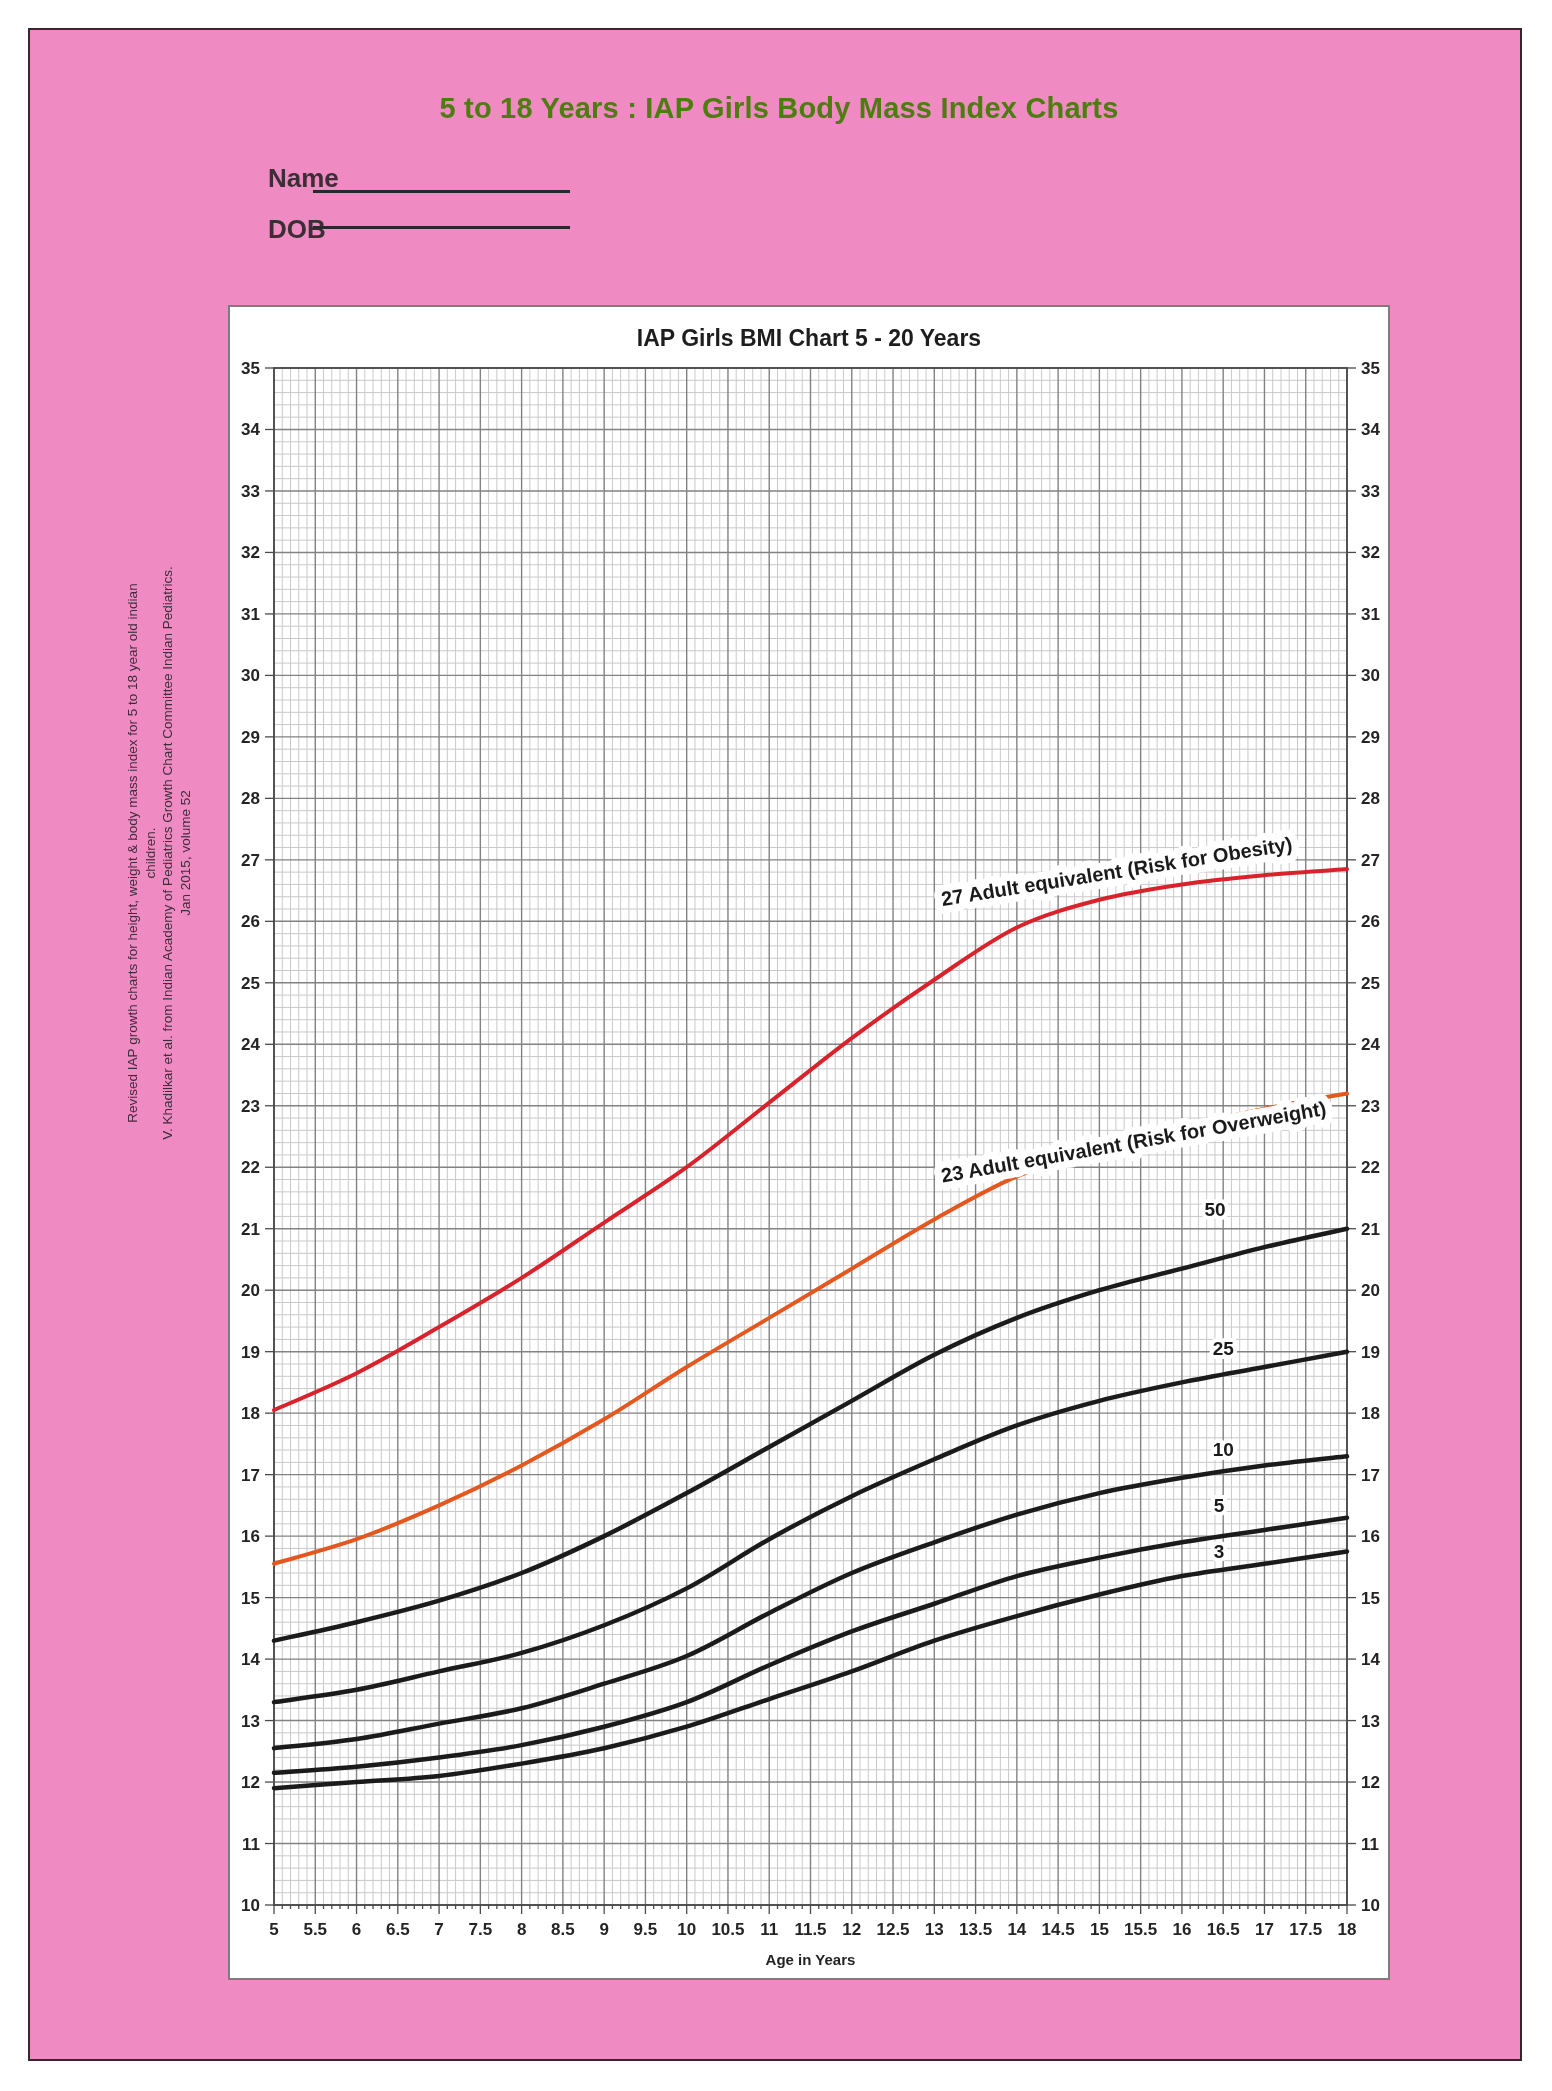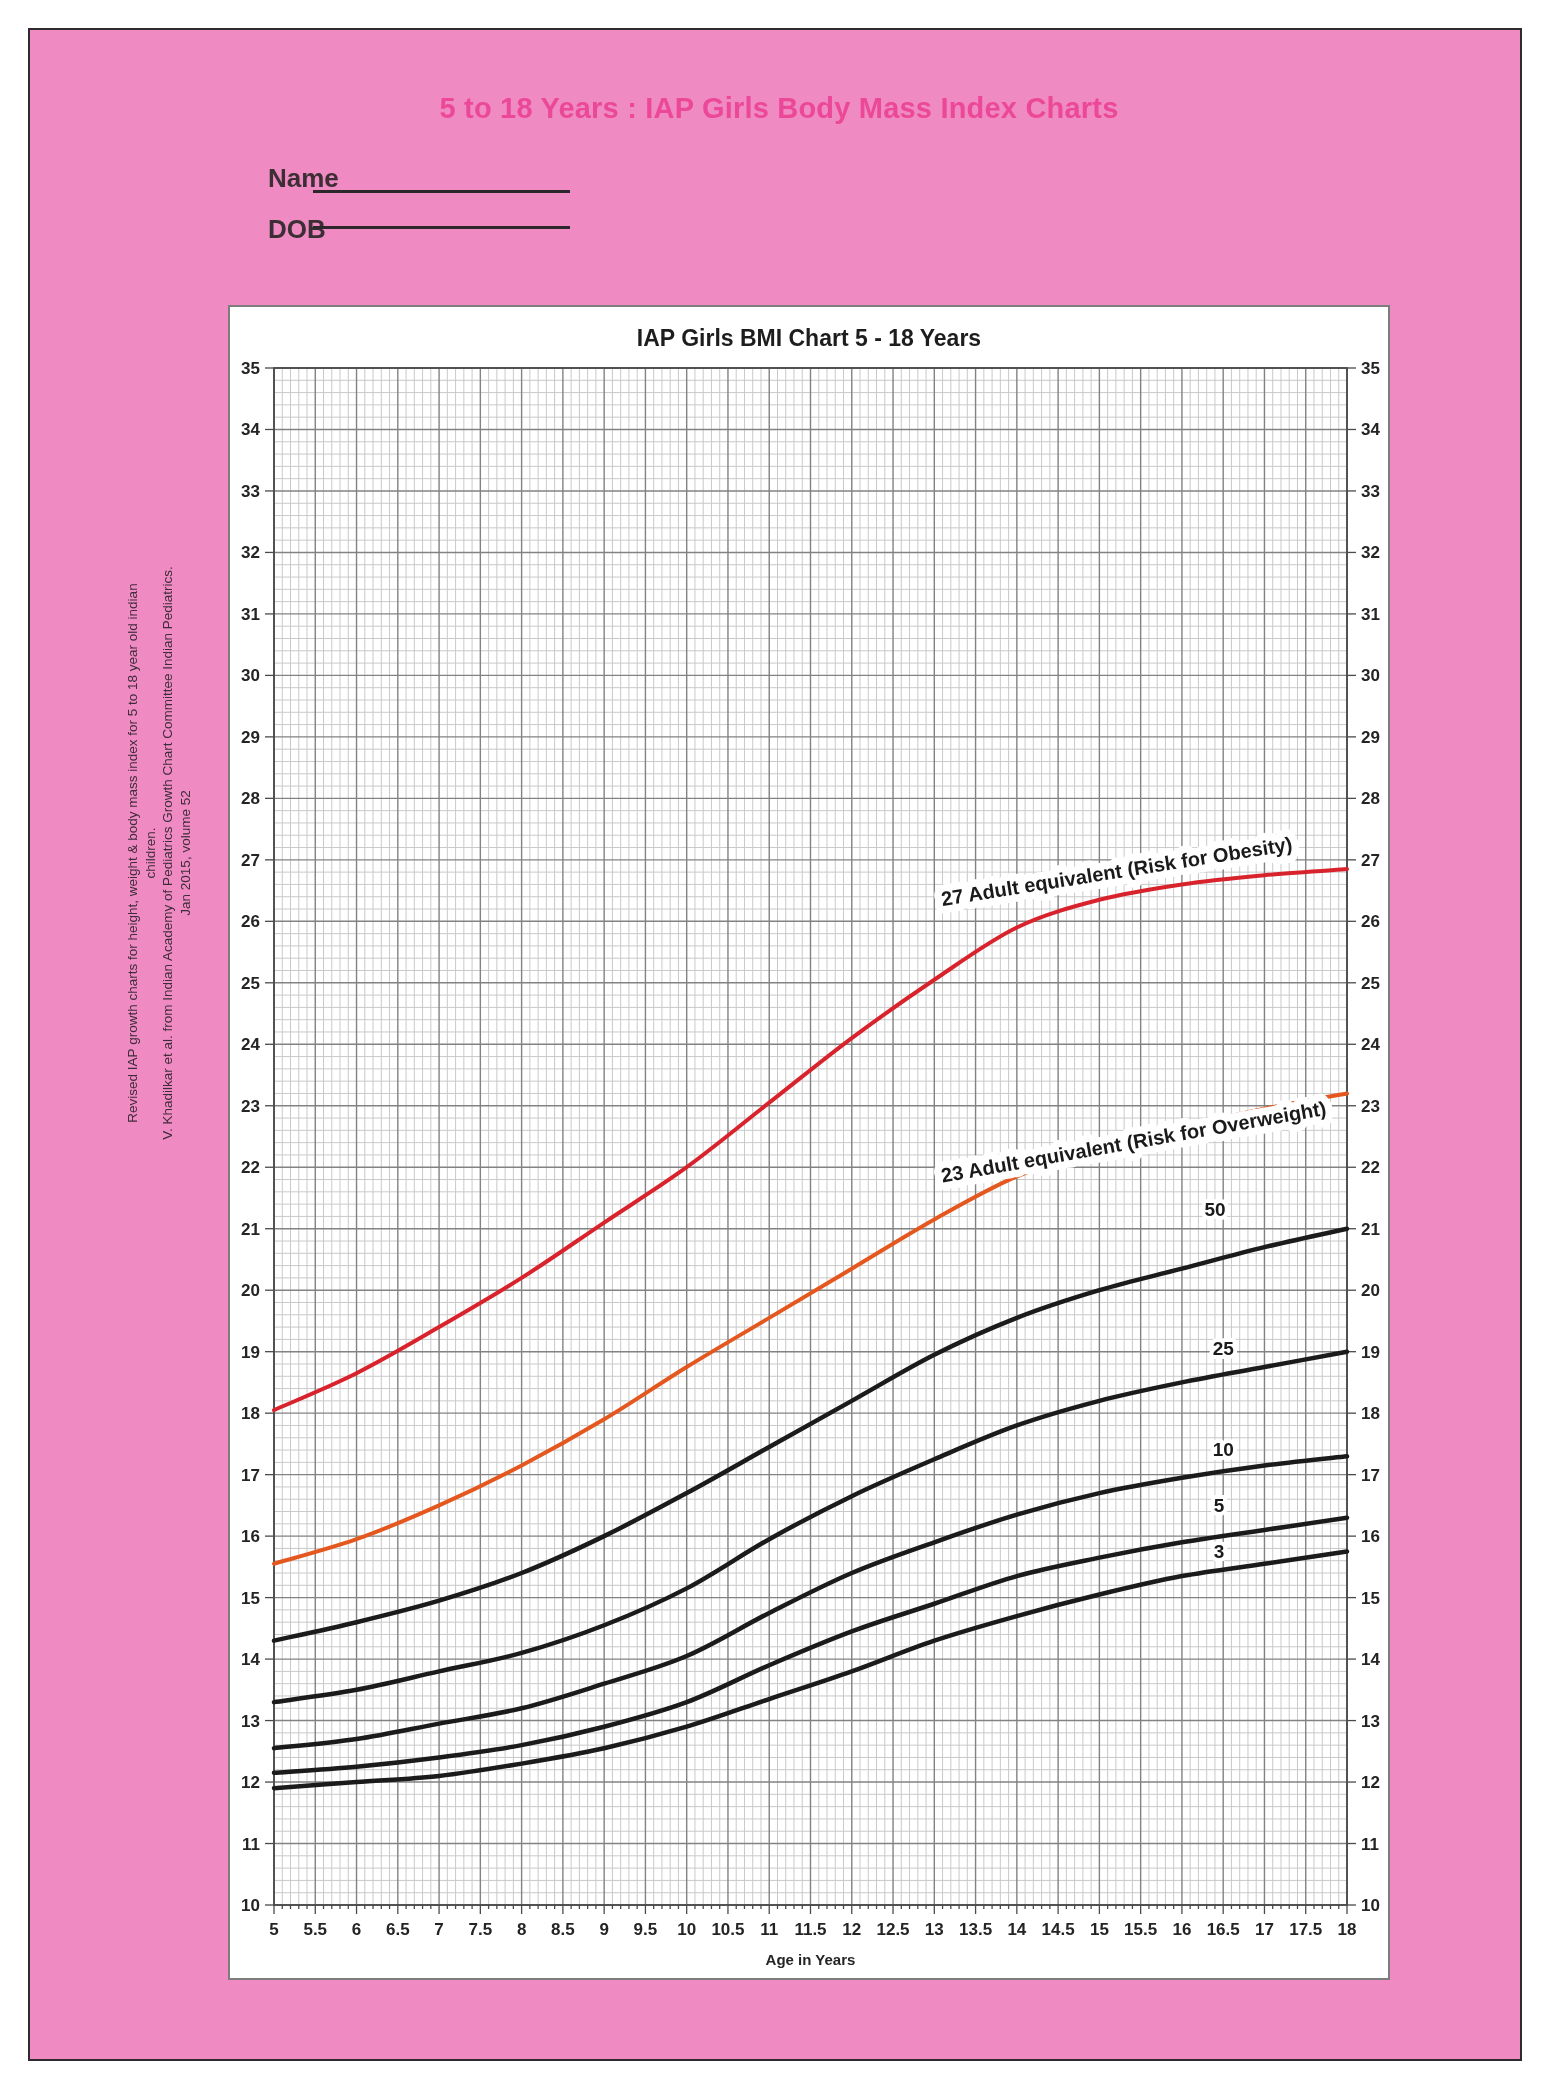--- a/index.html
+++ b/index.html
@@ -1,18 +1,18 @@
 <!DOCTYPE html>
 <html><head>
 <meta charset="utf-8">
 <style>
   html,body{margin:0;padding:0;background:#ffffff;font-family:"Liberation Sans",sans-serif;}
   .page{position:relative;width:1552px;height:2091px;background:#ffffff;overflow:hidden;}
   .board{position:absolute;left:28px;top:28px;width:1494px;height:2033px;background:#f08ac3;border:2px solid #2f2a2e;box-sizing:border-box;}
-  .main-title{position:absolute;left:6px;right:0;top:92px;text-align:center;font-size:29px;font-weight:bold;color:#ec4899;letter-spacing:0.2px;}
+  .main-title{position:absolute;left:6px;right:0;top:92px;text-align:center;font-size:29px;font-weight:bold;color:#4d7c0f;letter-spacing:0.2px;}
   .form-label{position:absolute;font-size:26px;font-weight:bold;color:#3b2e35;margin-left:43px;}
   .form-line{position:absolute;height:0;border-top:3px solid #2b272b;}
   .name-label{left:225px;top:163px;}
   .name-line{left:313px;top:190px;width:257px;}
   .dob-label{left:225px;top:214px;}
   .dob-line{left:313px;top:226px;width:257px;}
   .citation{position:absolute;left:124px;top:1146px;width:586px;transform:rotate(-90deg);transform-origin:0 0;font-size:13.5px;line-height:17.5px;color:#3d2c3a;text-align:center;}
   .chart-panel{position:absolute;left:228px;top:305px;width:1162px;height:1675px;background:#ffffff;border:2px solid #7d7d7d;box-sizing:border-box;}
   .chart-title{position:absolute;left:0;right:0;top:18px;text-align:center;font-size:23px;font-weight:bold;color:#1d1d1d;}
   .plot-svg{position:absolute;left:0;top:0;}
@@ -30,21 +30,21 @@
   <div class="form-line name-line"></div>
   <div class="form-label dob-label">DOB</div>
   <div class="form-line dob-line"></div>
 
   <div class="citation">
     <div>Revised IAP growth charts for height, weight &amp; body mass index for 5 to 18 year old indian children.</div>
     <div>V. Khadilkar et al. from Indian Academy of Pediatrics Growth Chart Committee Indian Pediatrics. Jan 2015, volume 52</div>
   </div>
 
   <div class="chart-panel">
-    <div class="chart-title">IAP Girls BMI Chart 5 - 18 Years</div>
+    <div class="chart-title">IAP Girls BMI Chart 5 - 20 Years</div>
     <svg class="plot-svg" width="1162" height="1675" viewBox="0 0 1162 1675">
         <g stroke="#c9c9c9" stroke-width="1">
           <line x1="52.253846153846126" y1="61" x2="52.253846153846126" y2="1598"></line>
           <line x1="60.507692307692324" y1="61" x2="60.507692307692324" y2="1598"></line>
           <line x1="68.76153846153845" y1="61" x2="68.76153846153845" y2="1598"></line>
           <line x1="77.01538461538465" y1="61" x2="77.01538461538465" y2="1598"></line>
           <line x1="93.5230769230769" y1="61" x2="93.5230769230769" y2="1598"></line>
           <line x1="101.77692307692308" y1="61" x2="101.77692307692308" y2="1598"></line>
           <line x1="110.03076923076922" y1="61" x2="110.03076923076922" y2="1598"></line>
           <line x1="118.28461538461542" y1="61" x2="118.28461538461542" y2="1598"></line>

